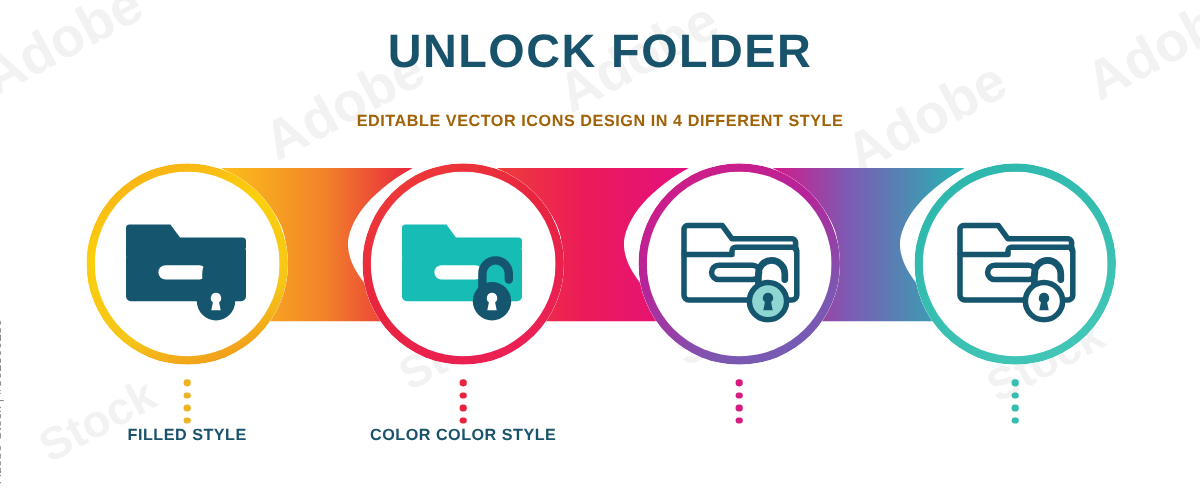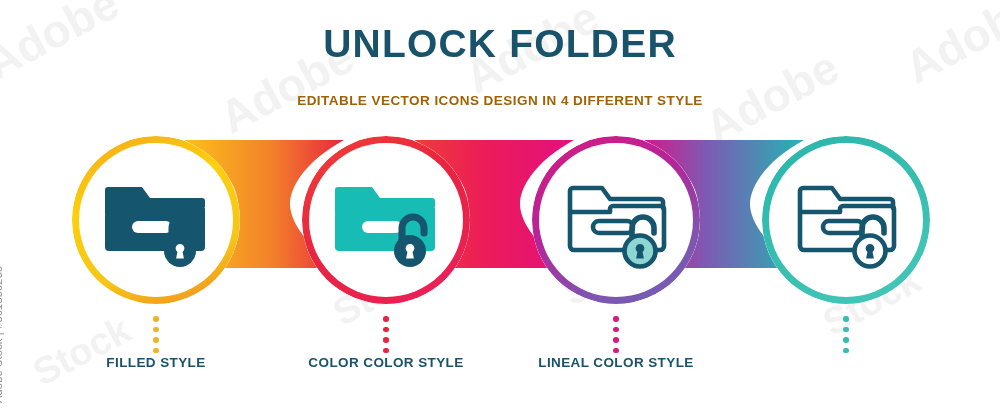--- a/index.html
+++ b/index.html
@@ -268,16 +268,15 @@
   </div>
   <div class="dots" style="left:843px; top:316px;">
     <i style="background:#35bdb0"></i>
       <i style="background:#35bdb0"></i>
       <i style="background:#35bdb0"></i>
       <i style="background:#35bdb0"></i>
   </div>
 
   <div class="caption" style="left:36px;  top:355px;">FILLED STYLE</div>
   <div class="caption" style="left:266px; top:355px;">COLOR COLOR STYLE</div>
-  <div class="caption" style="left:496px; top:355px;">LINEAL COLOR STYLE</div>
 
   <div class="wm wm-side">Adobe Stock | #561500250</div>
 </div>
 
 </body></html>

